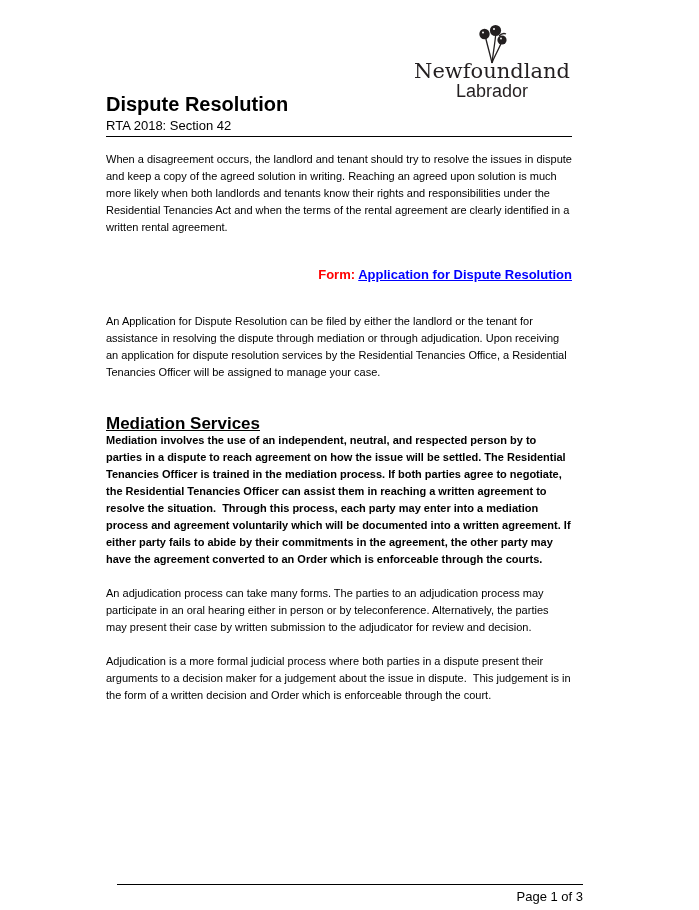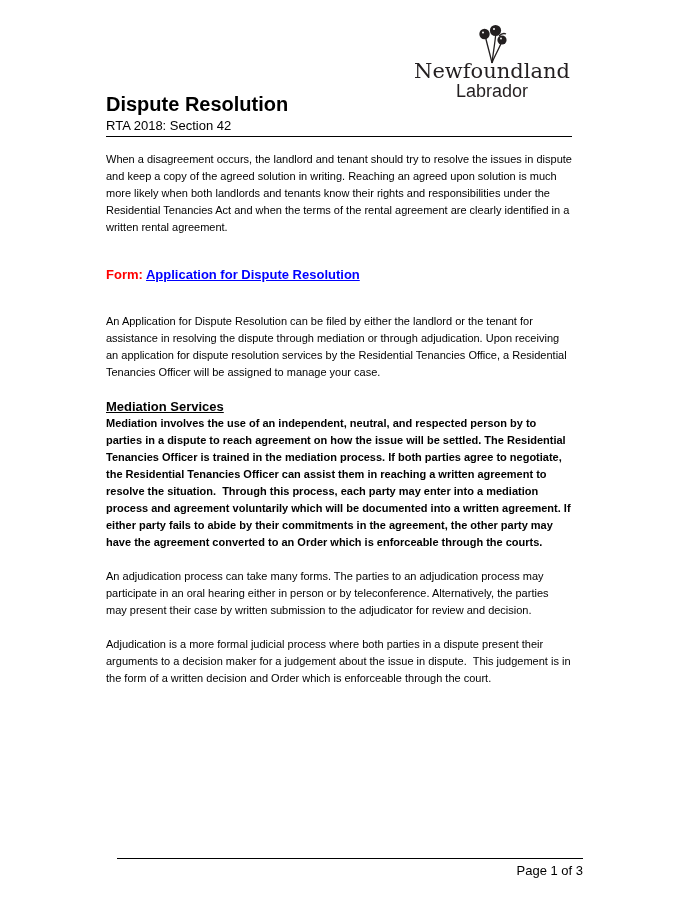--- a/index.html
+++ b/index.html
@@ -71,47 +71,47 @@
     border-top: 1.5px solid #000000;
     margin: 0 0 14px 0;
   }
   .para {
     font-size: 11px;
     line-height: 17px;
     white-space: pre-wrap;
     margin-bottom: 17px;
   }
   .form-line {
-    text-align: left;
+    text-align: right;
     font-size: 13px;
     line-height: 17px;
     font-weight: bold;
     margin: 30px 0 30px 0;
   }
   .form-label { color: #ff0000; }
   .form-link {
     color: #0000ff;
     text-decoration: underline;
     cursor: pointer;
   }
   .section-heading {
-    font-size: 13px;
+    font-size: 17px;
     line-height: 17px;
     font-weight: bold;
     text-decoration: underline;
-    margin-top: 17px;
+    margin-top: 34px;
   }
   .section-heading + .para { margin-top: 0; font-weight: bold; }
 
   
   .footer {
     position: absolute;
     left: 117px;
     width: 466px;
-    top: 858px;
+    top: 884px;
   }
   .footer-rule {
     border: none;
     border-top: 1.5px solid #000000;
     margin: 0 0 3px 0;
   }
   .page-number {
     text-align: right;
     font-size: 13px;
     line-height: 17px;

